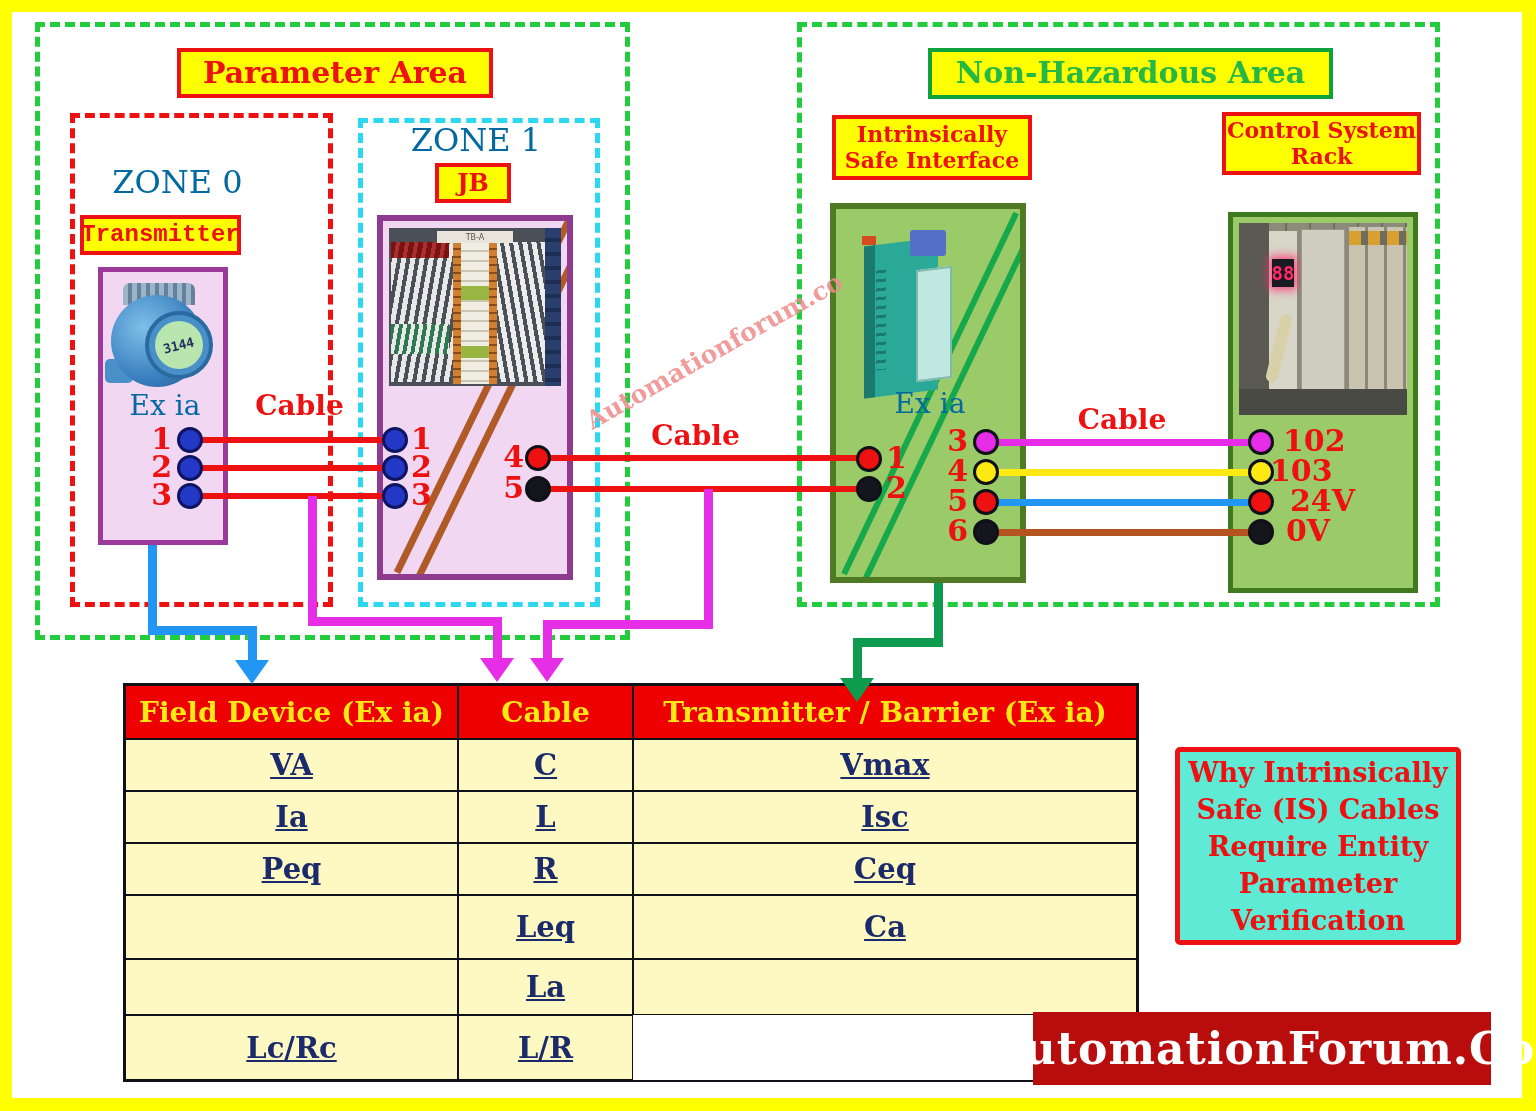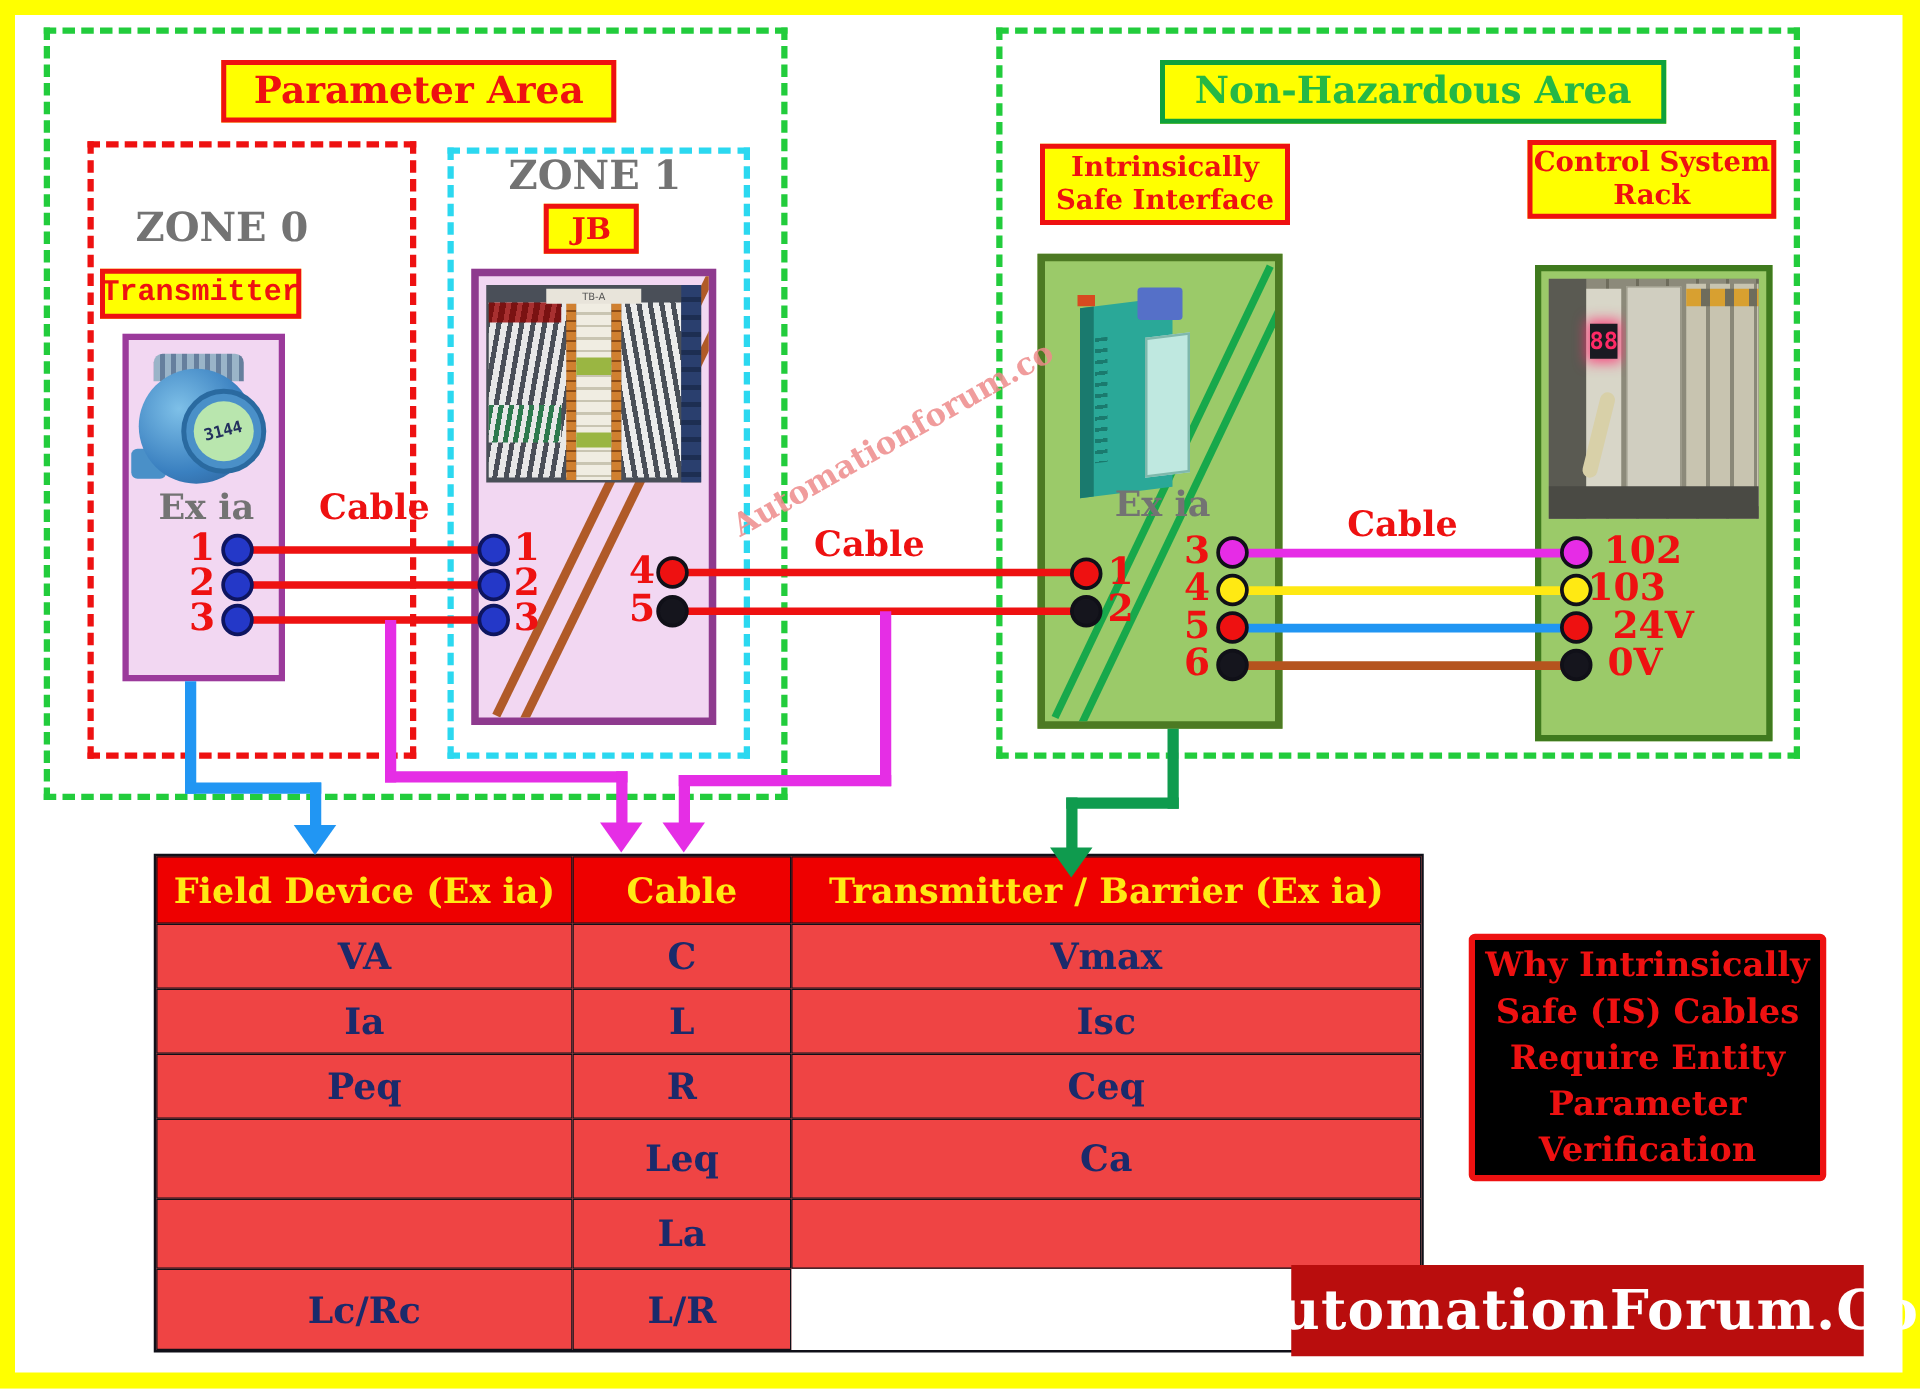--- a/index.html
+++ b/index.html
@@ -3,41 +3,41 @@
 <meta charset="utf-8">
 <style>
   html,body{margin:0;padding:0;}
   body{font-family:"DejaVu Serif", "Liberation Serif", serif;}
   #canvas{position:relative;width:1536px;height:1111px;background:#ffff00;overflow:hidden;}
   #inner{position:absolute;left:12px;top:12px;width:1510px;height:1086px;background:#ffffff;}
   .dashbox{position:absolute;box-sizing:border-box;}
   .tag{position:absolute;box-sizing:border-box;background:#ffff00;border:4px solid #ee1111;
        color:#ee1111;font-weight:bold;display:flex;align-items:center;justify-content:center;
        text-align:center;line-height:1.15;}
-  .ztext{position:absolute;color:#737373;font-weight:bold;text-align:center;line-height:1;}
+  .ztext{position:absolute;color:#0369a1;font-weight:normal;text-align:center;line-height:1;}
   .devbox{position:absolute;box-sizing:border-box;background:#f2d7f2;}
   .grnbox{position:absolute;box-sizing:border-box;background:#9bca69;overflow:hidden;}
   .wire{position:absolute;height:6px;}
   .dot{position:absolute;width:26px;height:26px;border-radius:50%;border:3px solid #101018;box-sizing:border-box;}
   .num{position:absolute;color:#ee1111;font-weight:bold;font-size:30px;line-height:1;}
   .cable-lbl{position:absolute;color:#ee1111;font-weight:bold;font-size:28px;text-align:center;line-height:1;}
   .aseg{position:absolute;}
   .tri{position:absolute;width:0;height:0;border-left:17px solid transparent;border-right:17px solid transparent;}
   
   #ptable{position:absolute;left:123px;top:683px;display:grid;
           grid-template-columns:333px 175px 504px;
           grid-template-rows:54px 52px 52px 52px 64px 56px 65px;
           border:2px solid #101018;}
   #ptable .th{background:#ee0000;color:#ffe913;font-weight:bold;font-size:28px;
           border:1.5px solid #101018;display:flex;align-items:center;justify-content:center;text-align:center;}
-  #ptable .td{background:#ef4444;color:#1b2a6b;font-weight:bold;font-size:29px;
-          border:1.5px solid #101018;display:flex;align-items:center;justify-content:center;text-align:left;}
+  #ptable .td{background:#fef9c3;color:#1b2a6b;font-weight:bold;font-size:29px;
+          border:1.5px solid #101018;display:flex;align-items:center;justify-content:center;text-align:left;text-decoration:underline;}
   
   #notebox{position:absolute;left:1175px;top:747px;width:286px;height:198px;box-sizing:border-box;
-           background:#000000;border:5px solid #ee1111;border-radius:5px;
+           background:#5eead4;border:5px solid #ee1111;border-radius:5px;
            display:flex;flex-direction:column;align-items:center;justify-content:center;}
   #notebox span{display:block;color:#ee1111;font-weight:bold;font-size:27px;line-height:37px;text-align:center;}
   #logobox{position:absolute;left:1033px;top:1012px;width:458px;height:73px;background:#b90d0d;
            display:flex;align-items:center;justify-content:center;z-index:30;}
   #logobox span{color:#ffffff;font-weight:bold;font-size:44px;letter-spacing:1px;}
   #watermark{position:absolute;left:588px;top:408px;width:300px;color:#ee8b8b;opacity:.85;
            font-size:25px;font-weight:bold;transform:rotate(-29.5deg);transform-origin:0 50%;z-index:5;}
   
   .jbimg{position:absolute;left:389px;top:228px;width:172px;height:158px;background:#4a4f58;overflow:hidden;z-index:3;}
   

